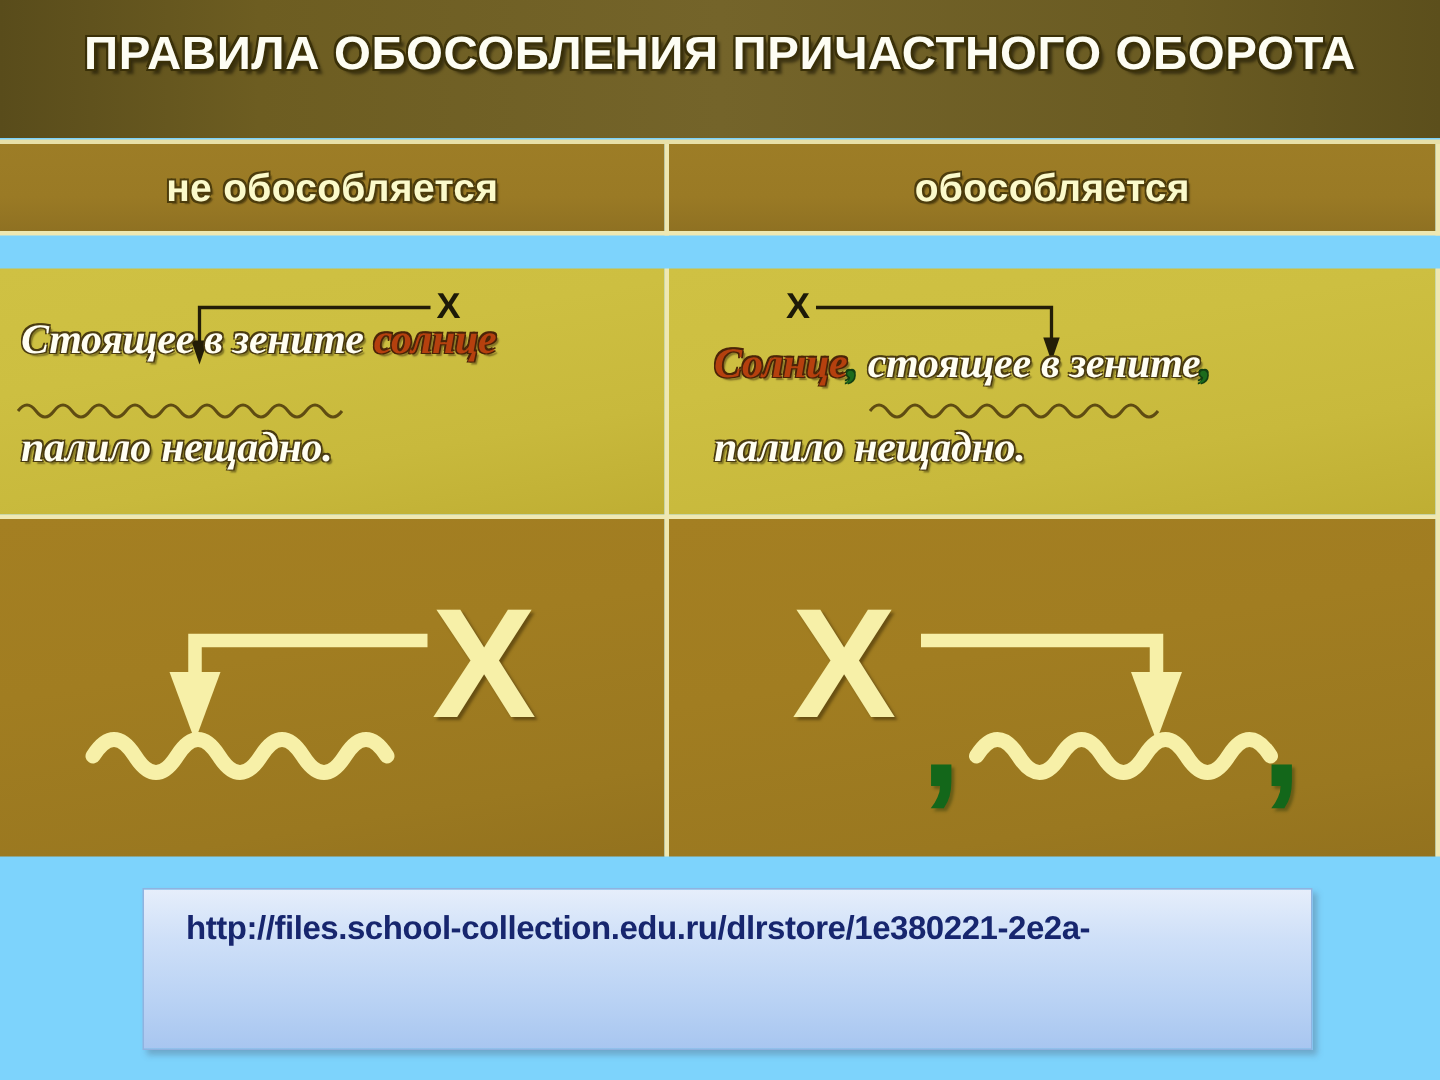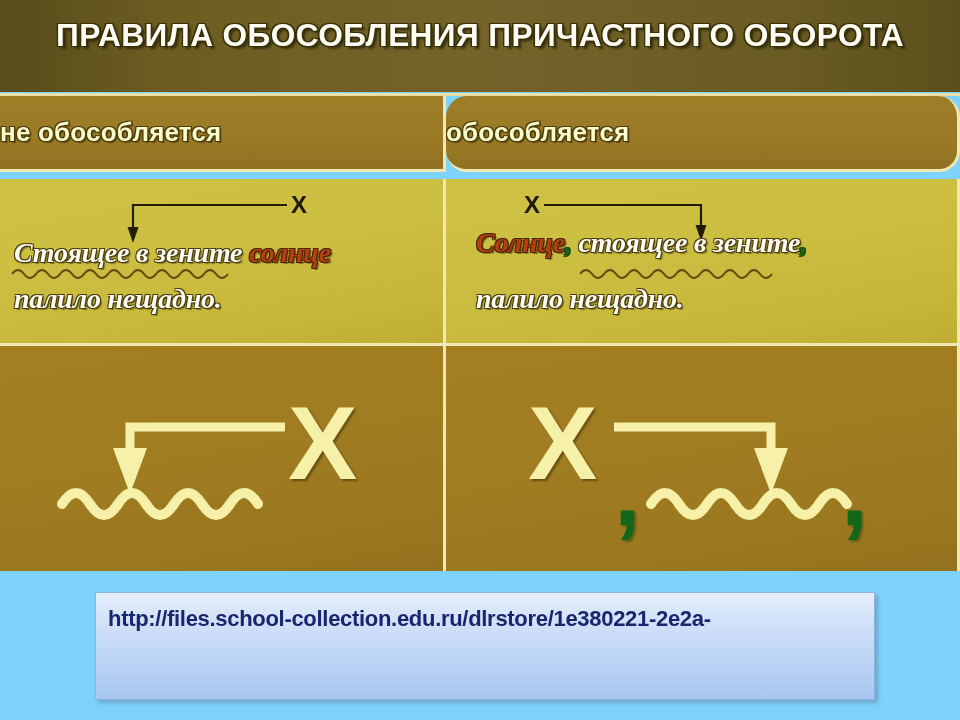--- a/index.html
+++ b/index.html
@@ -64,27 +64,27 @@
     position: relative;
     box-sizing: border-box;
     overflow: hidden;
   }
   .cell.left  { width: 446px; }
   .cell.right { width: 514px; }
 
   
   .row-head { top: 0; height: 83px; }
   .row-head .cell {
-    height: 76px;
+    height: 61px;
     background: linear-gradient(180deg,#9d7d26 0%,#9a7a25 60%,#8f7122 100%);
     border-right: 3px solid #efe8b2;
     border-bottom: 3px solid #efe8b2;
-    display: flex; align-items: center; 
-  }
-  .row-head .cell.right { border-right: 3px solid #efe8b2; border-radius: 21px; }
+    display: flex; align-items: center; justify-content: center;
+  }
+  .row-head .cell.right { border-right: 3px solid #efe8b2; }
   .head-label {
     font-family: "Liberation Sans", sans-serif;
     font-weight: bold;
     font-size: 26px;
     color: #fbfacb;
     letter-spacing: .2px;
     text-shadow:
       -1.2px -1.2px 0 #4c3c0c,
        1.2px -1.2px 0 #4c3c0c,
       -1.2px  1.2px 0 #4c3c0c,
@@ -159,21 +159,21 @@
 
   
   .url-box {
     position: absolute;
     left: 95px; top: 592px;
     width: 780px; height: 108px;
     box-sizing: border-box;
     background: linear-gradient(180deg,#e6eefb 0%,#cfe0f8 30%,#b9d2f4 70%,#a8c6f0 100%);
     border: 1px solid #8fb3e0;
     box-shadow: 3px 3px 4px rgba(80,90,110,.35);
-    padding: 10px 0 0 12px;
+    padding: 10px 0 0 28px;
   }
   .url-line {
     font-family: "Liberation Sans", sans-serif;
     font-weight: bold;
     font-size: 22px;
     line-height: 31px;
     color: #17266e;
     letter-spacing: -0.3px;
     white-space: nowrap;
   }
@@ -202,21 +202,21 @@
 
       <div class="cell left">
         <div class="ex-wrap">
 
           <svg class="ex-svg" width="446" height="167" viewBox="0 0 446 167">
             <path d="M287,26 L133,26 L133,49" fill="none" stroke="#231d07" stroke-width="2.2"></path>
             <polygon points="133,64 127.5,48 138.5,48" fill="#231d07"></polygon>
           </svg>
           <span class="xmark" style="left:291px; top:14px;">X</span>
 
-          <div class="sentence" style="left:14px; top:58px;">
+          <div class="sentence" style="left:14px; top:32px;">
             <span class="w-white">Стоящее в зените </span><span class="w-red">солнце</span>
           </div>
 
           <svg class="ex-svg" width="446" height="167" viewBox="0 0 446 167">
             <path d="M12,95 q6,-8 12,0 t12,0 t12,0 t12,0 t12,0 t12,0 t12,0 t12,0 t12,0 t12,0 t12,0 t12,0 t12,0 t12,0 t12,0 t12,0 t12,0 t12,0" fill="none" stroke="#5f4c12" stroke-width="2"></path>
           </svg>
 
           <div class="sentence w-white" style="left:14px; top:104px;">палило нещадно.</div>
         </div>
       </div>

